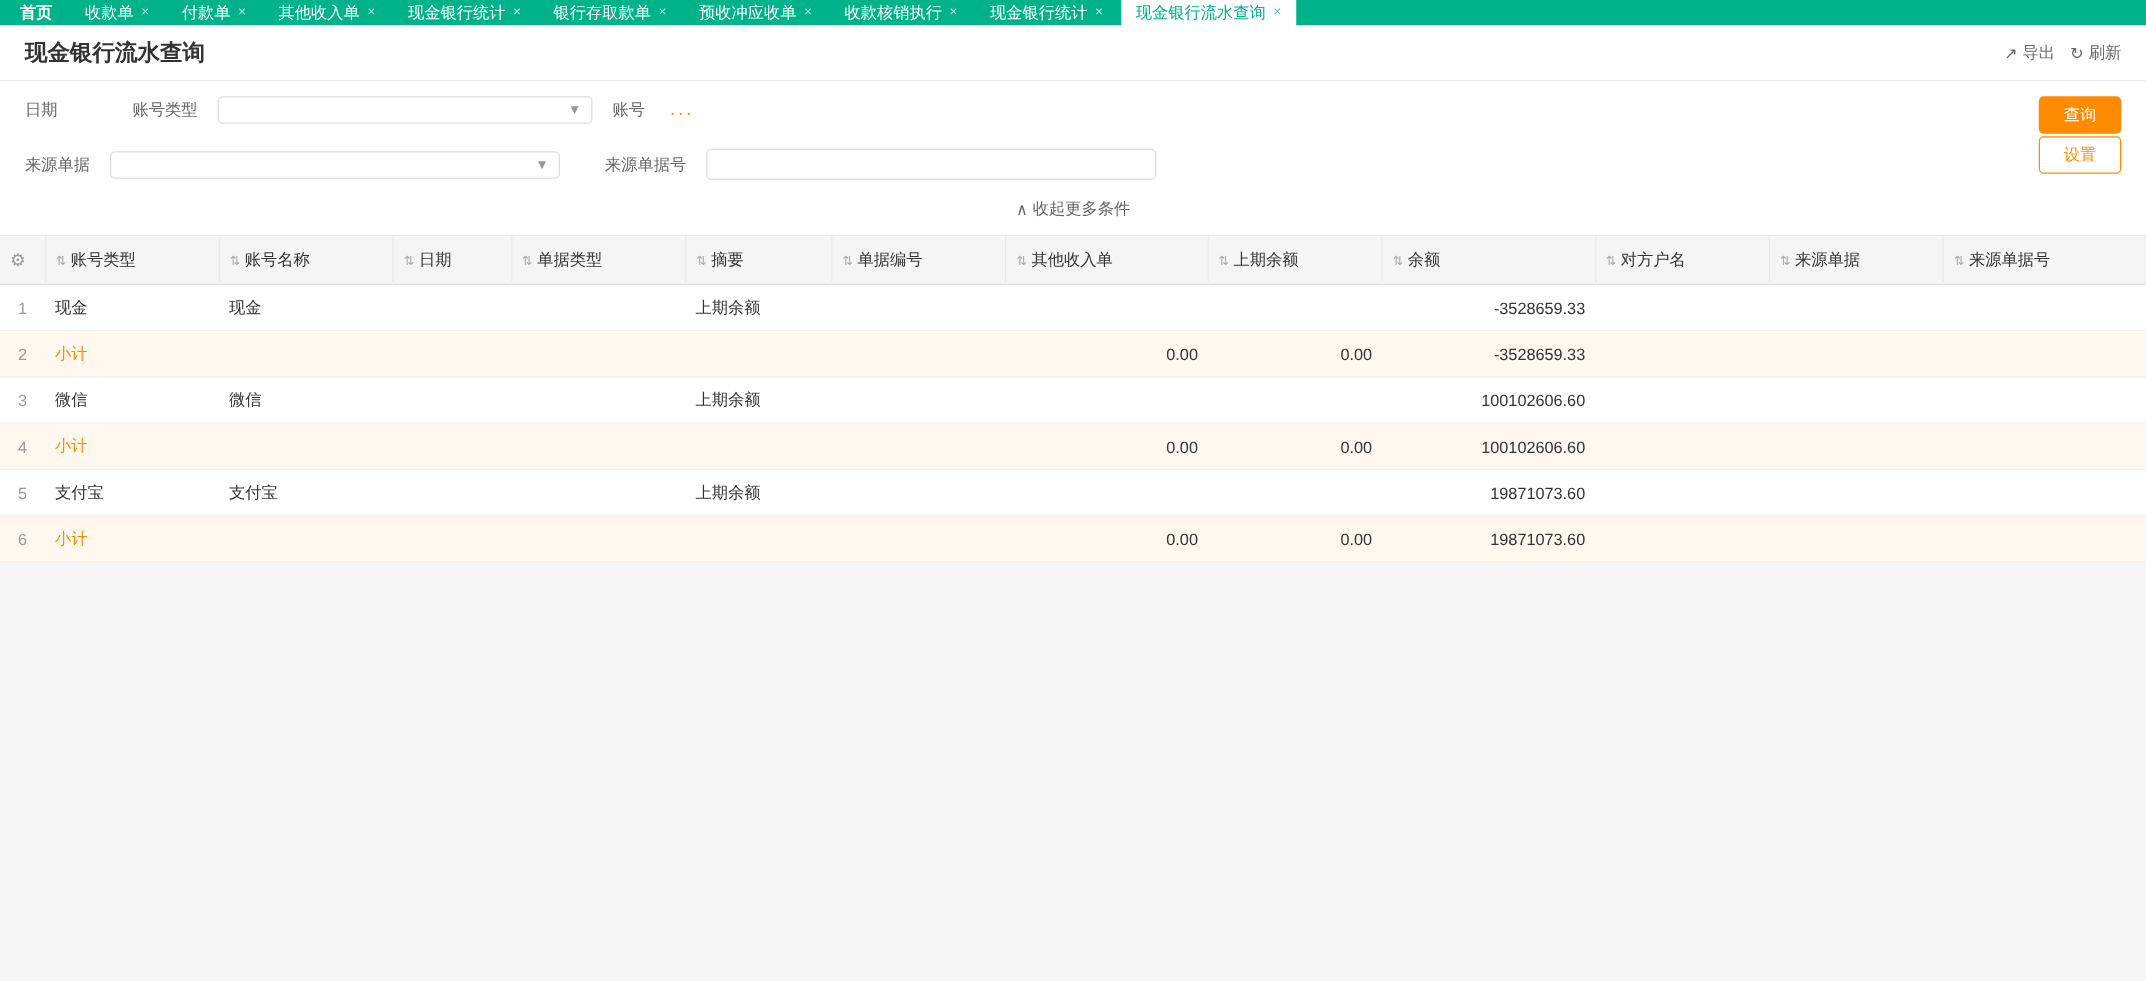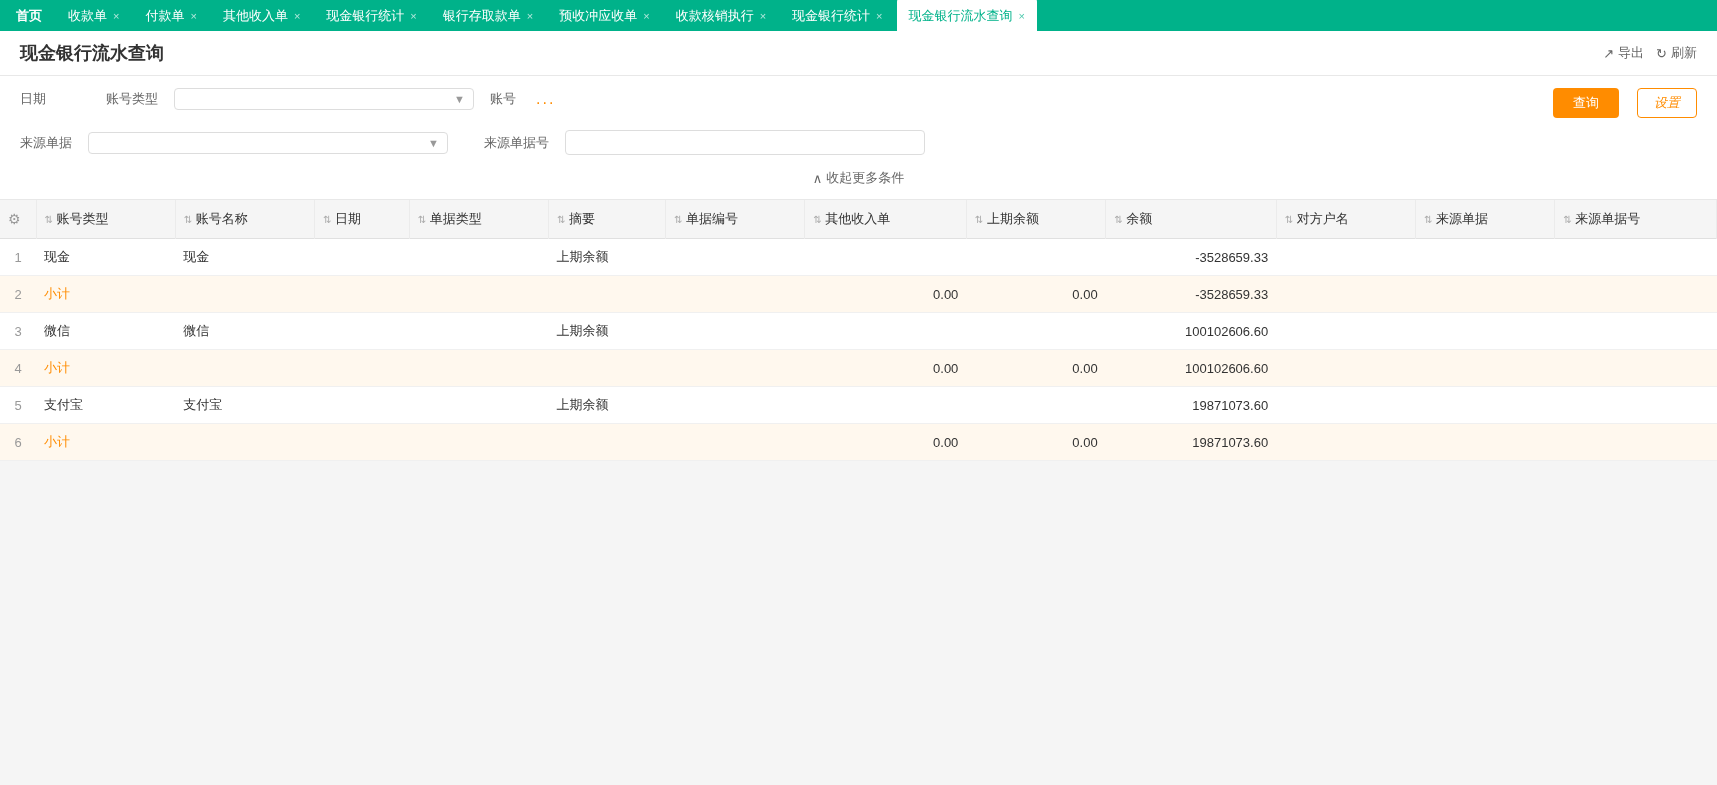--- a/index.html
+++ b/index.html
@@ -3,21 +3,21 @@
   <meta charset="utf-8">
   <style>
     * { box-sizing: border-box; margin: 0; padding: 0; }
     body { font-family: 'Microsoft YaHei', Arial, sans-serif; font-size: 13px; background: #f5f5f5; color: #333; }
 
     
     .top-nav {
       background: #00b28a;
       display: flex;
       align-items: center;
-      height: 31px;
+      height: 20px;
       padding: 0 4px;
       gap: 2px;
       overflow: hidden;
     }
     .nav-tab {
       color: #fff;
       padding: 0 12px;
       height: 36px;
       display: flex;
       align-items: center;
@@ -138,26 +138,25 @@
       font-size: 13px;
     }
     .btn-settings {
       background: #fff;
       color: #ff8c00;
       border: 1px solid #ff8c00;
       border-radius: 4px;
       padding: 5px 16px;
       cursor: pointer;
       font-size: 13px;
-      font-style: italic;
     }
     .action-buttons {
       display: flex;
-      flex-direction: row;
-      gap: 18px;
+      flex-direction: column;
+      gap: 2px;
       margin-left: auto;
     }
     .filter-left {
       flex: 1;
       display: flex;
       flex-direction: column;
       gap: 10px;
     }
     .collapse-bar {
       display: flex;

